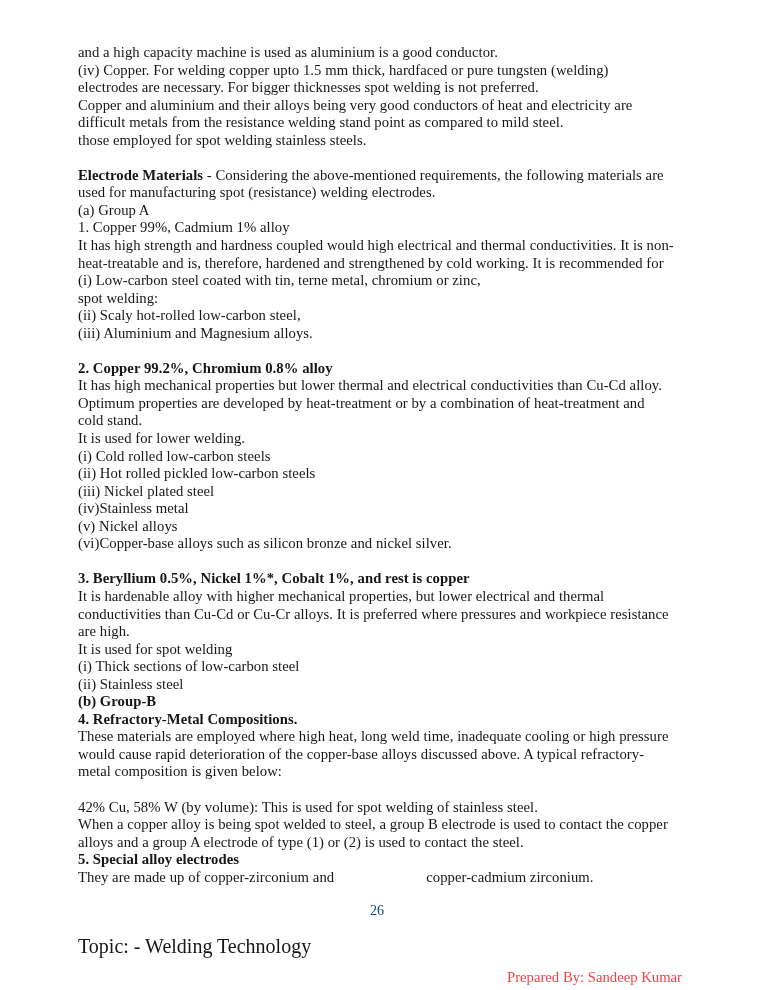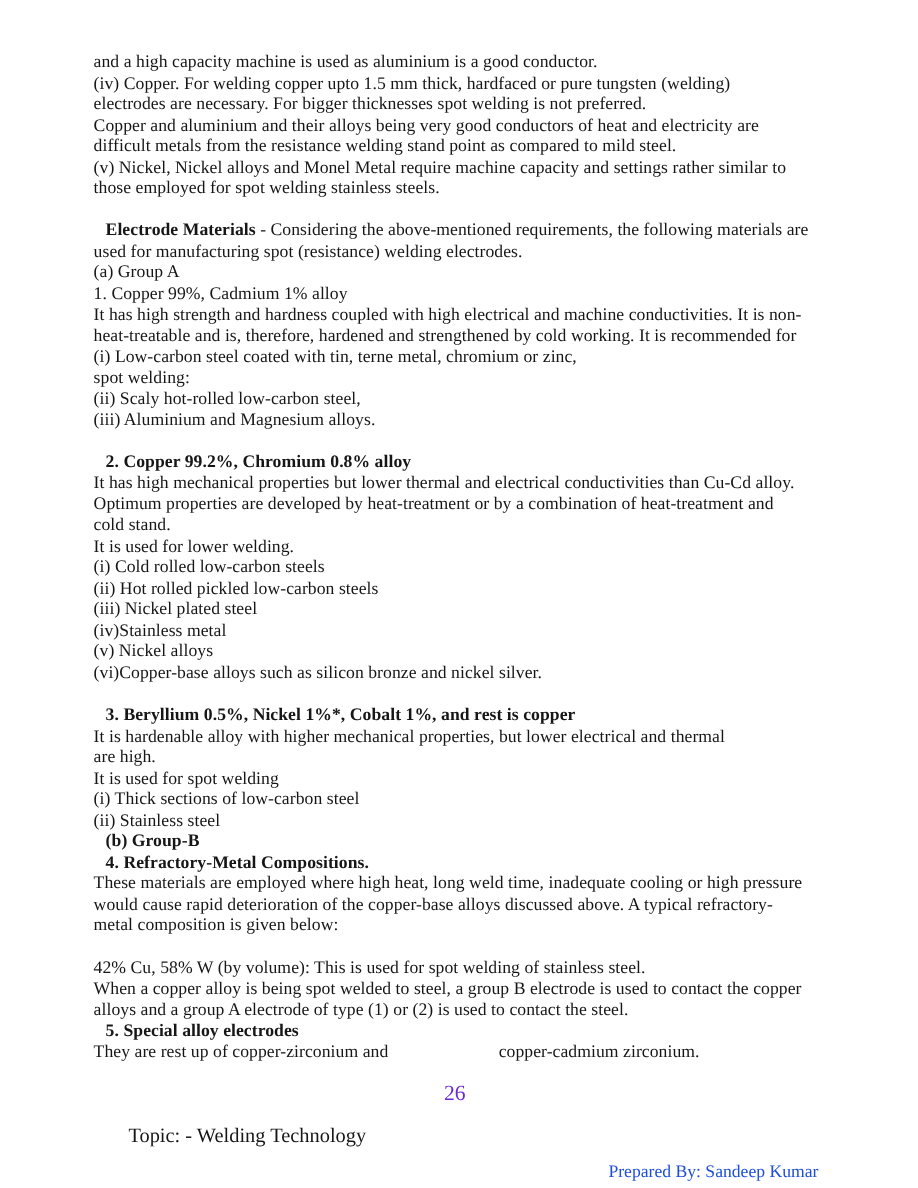--- a/index.html
+++ b/index.html
@@ -24,78 +24,75 @@
   }
   .ln {
     font-size: 14.7px;
     line-height: 17.55px;
     white-space: pre-wrap;
     letter-spacing: 0.05px;
     color: #161616;
   }
   .ln.b, .b {
     font-weight: bold;
-    margin-left: 10px;
   }
   .spacer {
     height: 17.55px;
   }
   .gap-inline {
     display: inline-block;
     width: 92px;
   }
   .pagenum {
     position: absolute;
     left: 370px;
     top: 903px;
-    font-size: 18px;
+    font-size: 14px;
     line-height: 16px;
-    color: #6d28d9;
+    color: #0c4a6e;
   }
   .footer {
     position: absolute;
     left: 78px;
     top: 938px;
     width: 604px;
   }
   .footer-left {
-    font-size: 17px;
+    font-size: 20px;
     line-height: 17.55px;
     color: #161616;
-    margin-left: 29px;
   }
   .footer-right {
     font-size: 14.7px;
     line-height: 17.55px;
-    color: #1d4ed8;
+    color: #ef4444;
     text-align: right;
     margin-top: 13px;
   }
 </style>
 </head>
 <body>
 
 <div class="page">
 
   <div class="body-col">
     <div class="ln">and a high capacity machine is used as aluminium is a good conductor.</div>
     <div class="ln">(iv) Copper. For welding copper upto 1.5 mm thick, hardfaced or pure tungsten (welding)</div>
     <div class="ln">electrodes are necessary. For bigger thicknesses spot welding is not preferred.</div>
     <div class="ln">Copper and aluminium and their alloys being very good conductors of heat and electricity are</div>
     <div class="ln">difficult metals from the resistance welding stand point as compared to mild steel.</div>
-    <div class="ln">(v) Nickel, Nickel alloys and Monel Metal require machine capacity and settings rather similar to</div>
     <div class="ln">those employed for spot welding stainless steels.</div>
 
     <div class="spacer"></div>
 
     <div class="ln"><span class="b">Electrode Materials</span><span> - Considering the above-mentioned requirements, the following materials are</span></div>
     <div class="ln">used for manufacturing spot (resistance) welding electrodes.</div>
     <div class="ln">(a) Group A</div>
     <div class="ln">1. Copper 99%, Cadmium 1% alloy</div>
-    <div class="ln">It has high strength and hardness coupled with high electrical and machine conductivities. It is non-</div>
+    <div class="ln">It has high strength and hardness coupled would high electrical and thermal conductivities. It is non-</div>
     <div class="ln">heat-treatable and is, therefore, hardened and strengthened by cold working. It is recommended for</div>
     <div class="ln">(i) Low-carbon steel coated with tin, terne metal, chromium or zinc,</div>
     <div class="ln">spot welding:</div>
     <div class="ln">(ii) Scaly hot-rolled low-carbon steel,</div>
     <div class="ln">(iii) Aluminium and Magnesium alloys.</div>
 
     <div class="spacer"></div>
 
     <div class="ln b">2. Copper 99.2%, Chromium 0.8% alloy</div>
     <div class="ln">It has high mechanical properties but lower thermal and electrical conductivities than Cu-Cd alloy.</div>
@@ -106,37 +103,38 @@
     <div class="ln">(ii) Hot rolled pickled low-carbon steels</div>
     <div class="ln">(iii) Nickel plated steel</div>
     <div class="ln">(iv)Stainless metal</div>
     <div class="ln">(v) Nickel alloys</div>
     <div class="ln">(vi)Copper-base alloys such as silicon bronze and nickel silver.</div>
 
     <div class="spacer"></div>
 
     <div class="ln b">3. Beryllium 0.5%, Nickel 1%*, Cobalt 1%, and rest is copper</div>
     <div class="ln">It is hardenable alloy with higher mechanical properties, but lower electrical and thermal</div>
+    <div class="ln">conductivities than Cu-Cd or Cu-Cr alloys. It is preferred where pressures and workpiece resistance</div>
     <div class="ln">are high.</div>
     <div class="ln">It is used for spot welding</div>
     <div class="ln">(i) Thick sections of low-carbon steel</div>
     <div class="ln">(ii) Stainless steel</div>
     <div class="ln b">(b) Group-B</div>
     <div class="ln b">4. Refractory-Metal Compositions.</div>
     <div class="ln">These materials are employed where high heat, long weld time, inadequate cooling or high pressure</div>
     <div class="ln">would cause rapid deterioration of the copper-base alloys discussed above. A typical refractory-</div>
     <div class="ln">metal composition is given below:</div>
 
     <div class="spacer"></div>
 
     <div class="ln">42% Cu, 58% W (by volume): This is used for spot welding of stainless steel.</div>
     <div class="ln">When a copper alloy is being spot welded to steel, a group B electrode is used to contact the copper</div>
     <div class="ln">alloys and a group A electrode of type (1) or (2) is used to contact the steel.</div>
     <div class="ln b">5. Special alloy electrodes</div>
-    <div class="ln"><span>They are rest up of copper-zirconium and</span><span class="gap-inline"></span><span>copper-cadmium zirconium.</span></div>
+    <div class="ln"><span>They are made up of copper-zirconium and</span><span class="gap-inline"></span><span>copper-cadmium zirconium.</span></div>
   </div>
 
   <div class="pagenum">26</div>
 
   <div class="footer">
     <div class="footer-left">Topic: - Welding Technology</div>
     <div class="footer-right">Prepared By: Sandeep Kumar</div>
   </div>
 
 </div>

